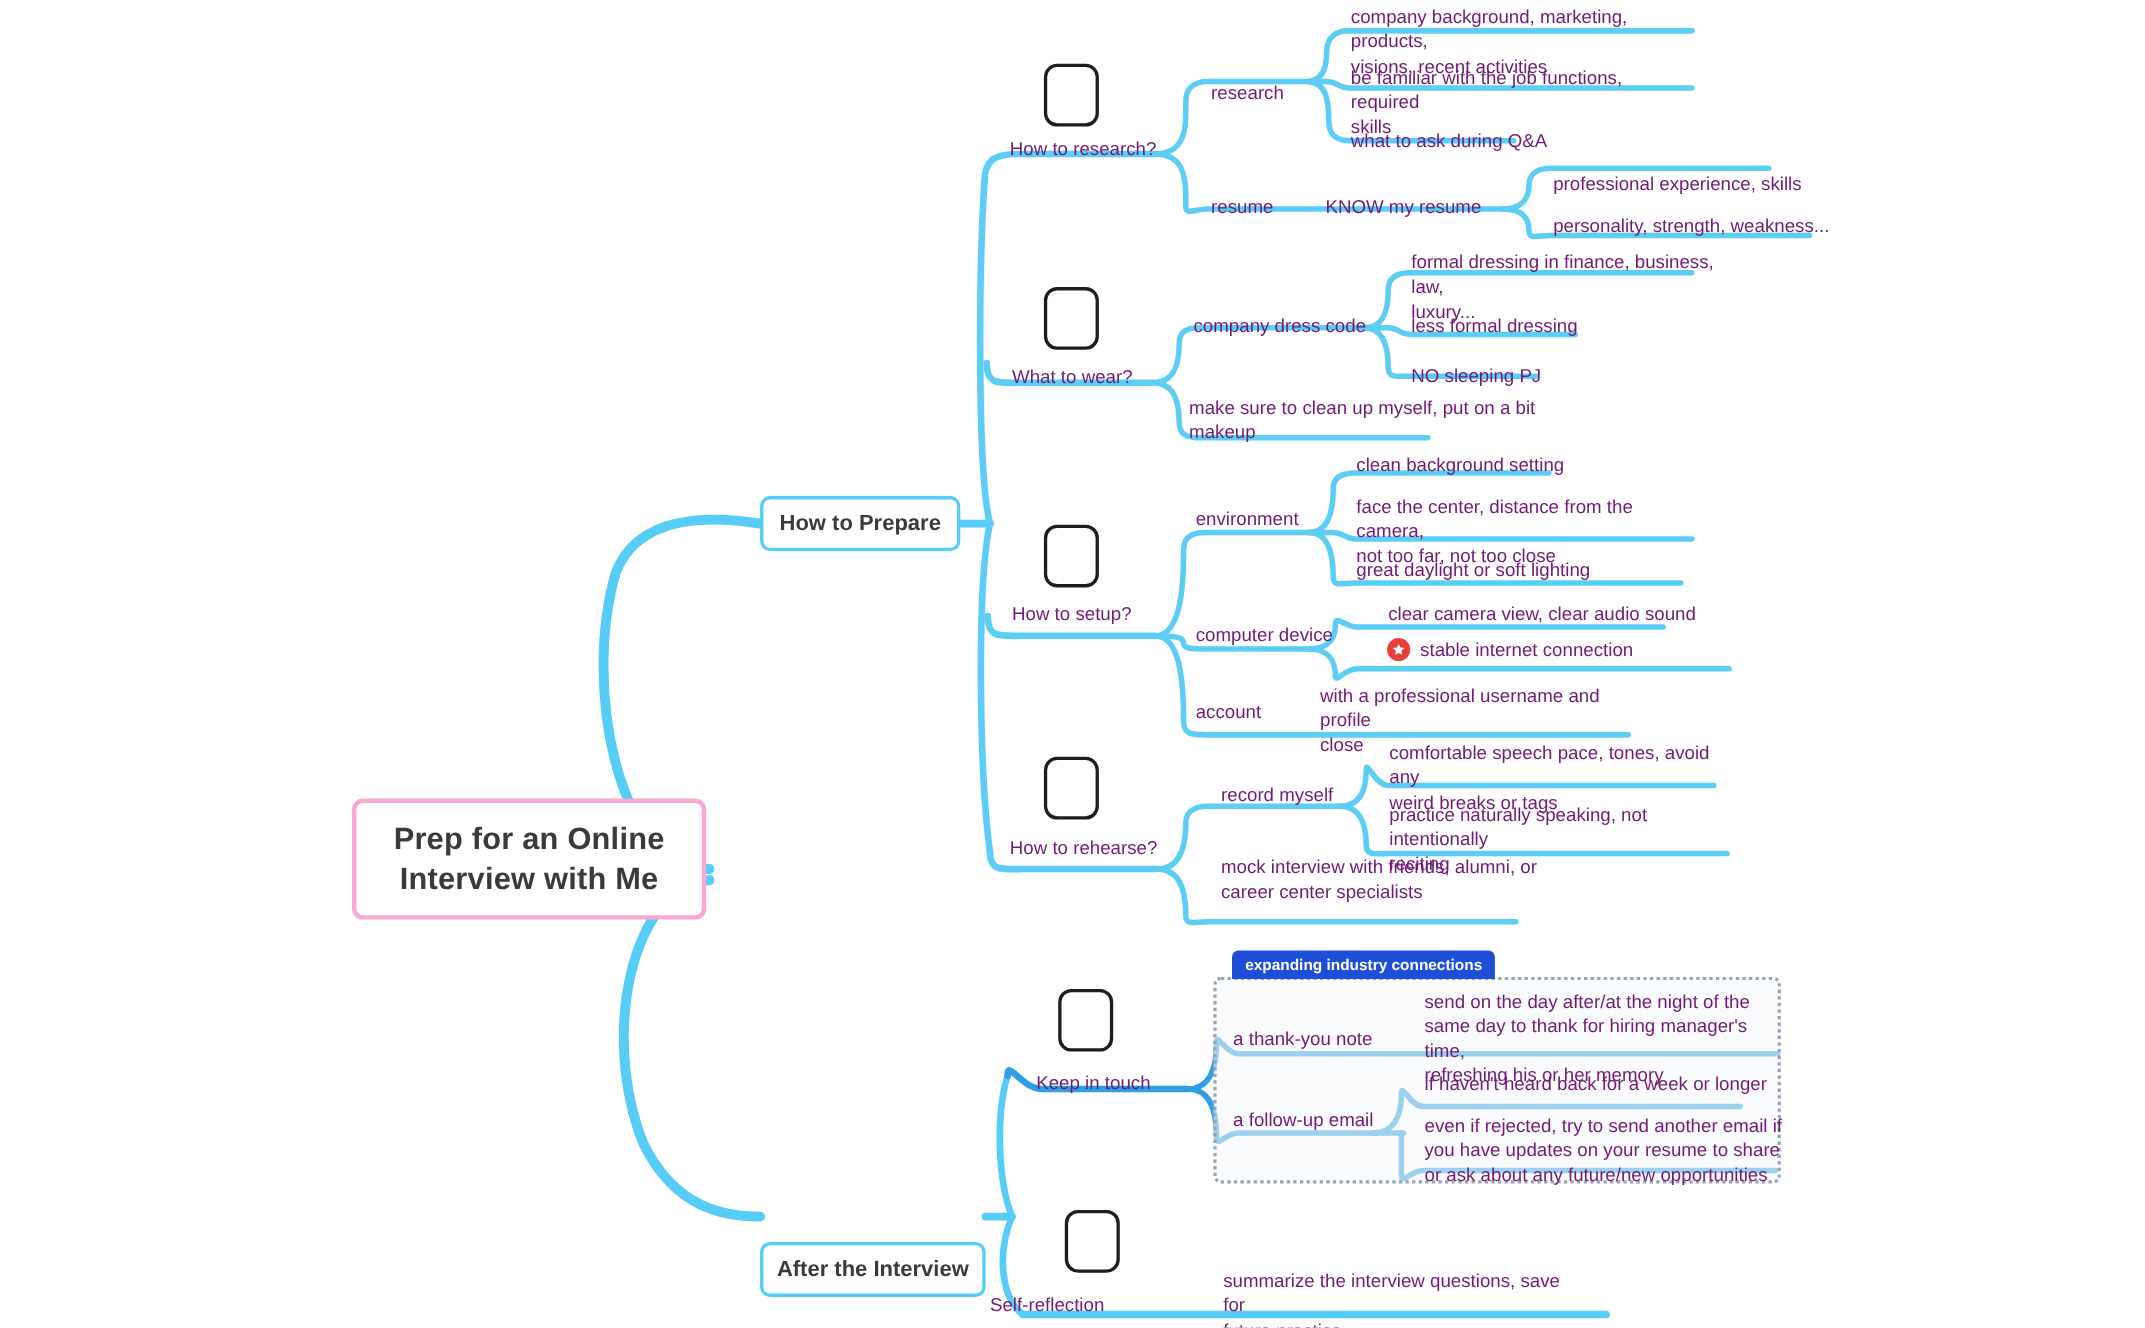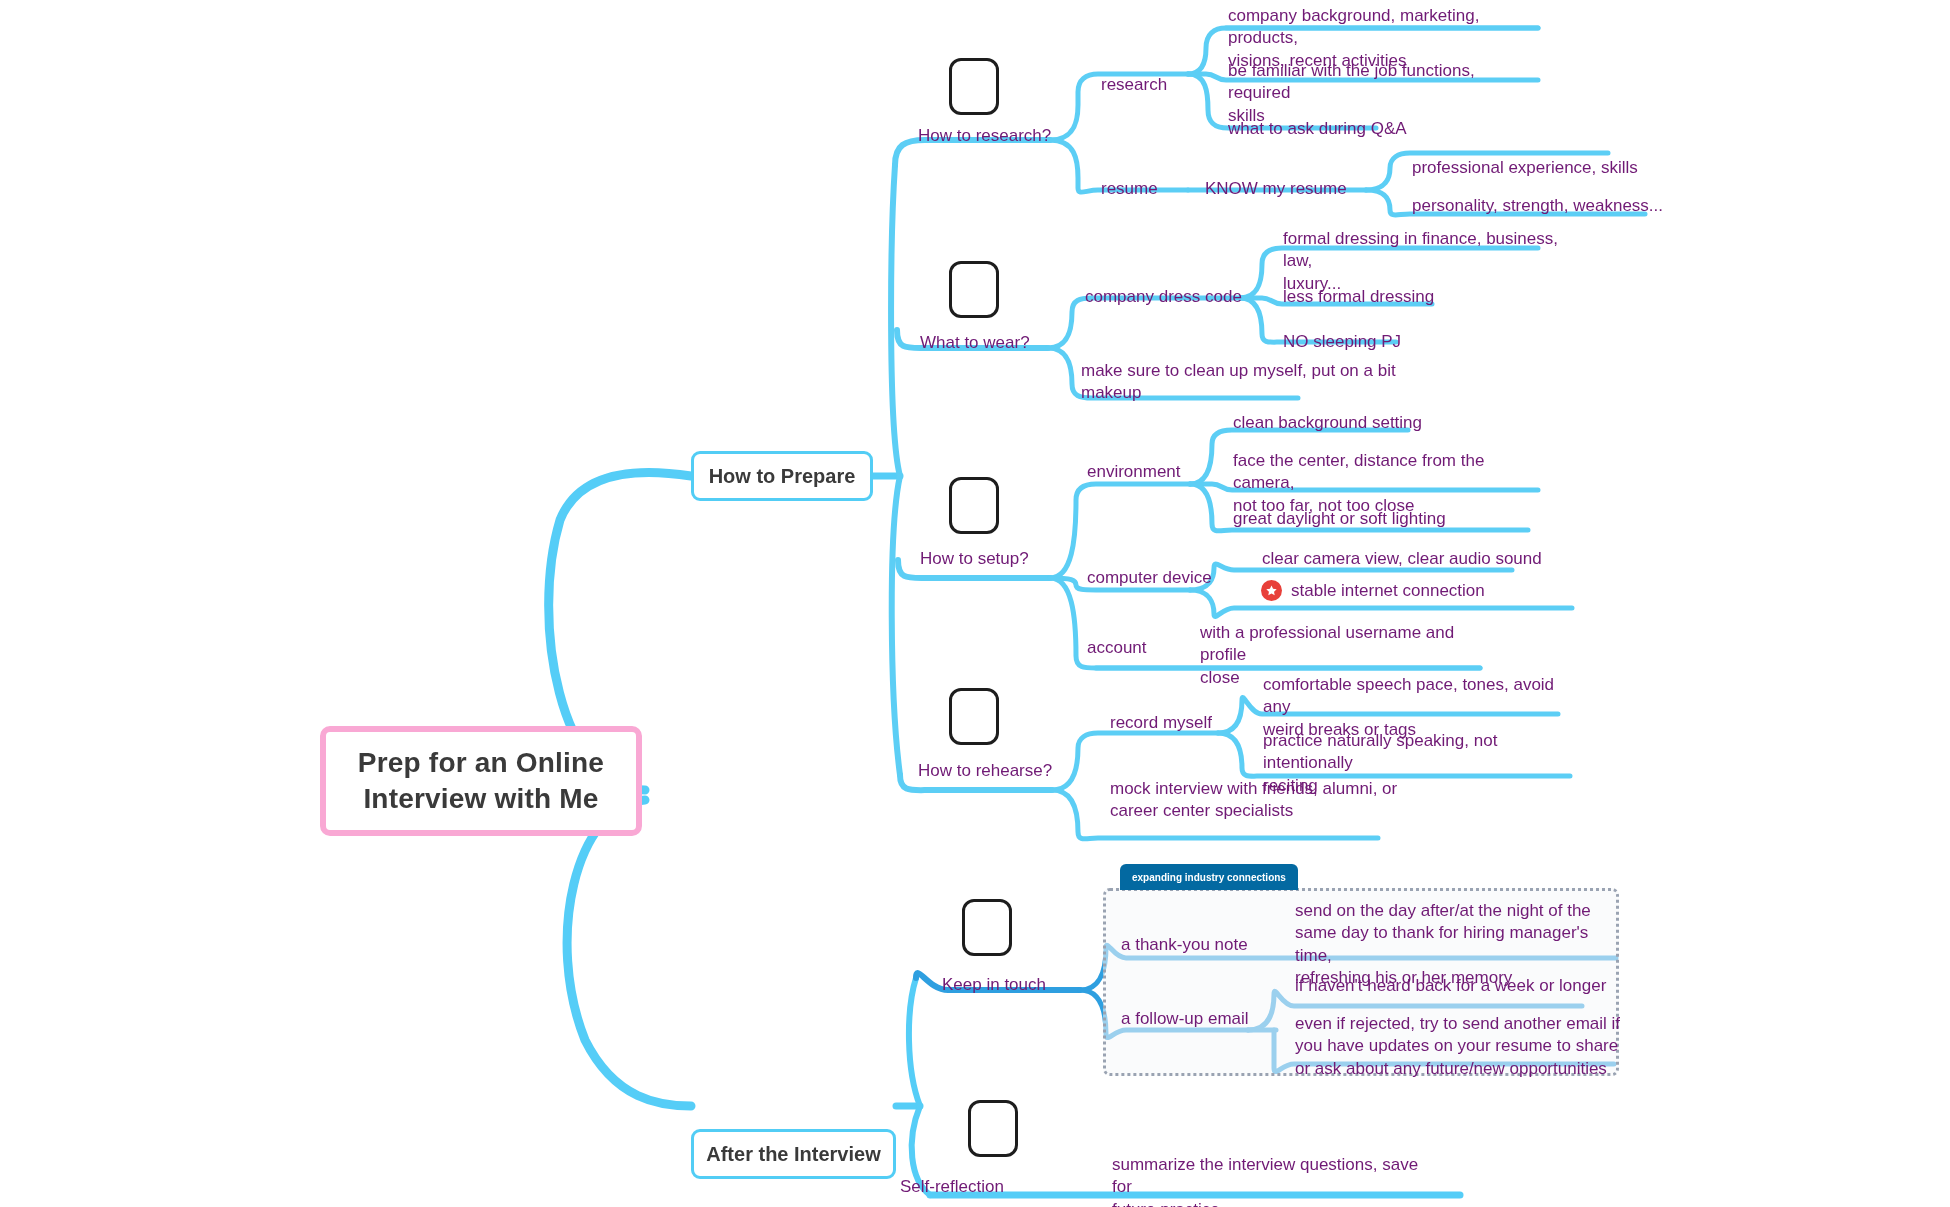--- a/index.html
+++ b/index.html
@@ -20,21 +20,21 @@
     left: 0; top: 0;
     width: 1950px; height: 1207px;
     pointer-events: none;
   }
 
   
   .root-node {
     position: absolute;
     left: 320px; top: 726px;
     width: 322px; height: 110px;
-    border: 6px solid #f9a8d4;
+    border: 4px solid #f9a8d4;
     border-radius: 10px;
     background: #fff;
     display: flex; align-items: center; justify-content: center;
     text-align: center;
     z-index: 6;
   }
   .root-node .txt {
     font-size: 28px; font-weight: bold; color: #3a3a3a;
     line-height: 1.28; letter-spacing: .2px;
   }
@@ -82,24 +82,24 @@
     border: 3px dotted #9aa3b2;
     border-radius: 7px;
     background: rgba(246,247,249,0.55);
     z-index: 1;
   }
   .boundary-tab {
     position: absolute;
     left: 1120px; top: 864px;
     height: 26px;
     padding: 0 12px;
-    background: #0369a1;
+    background: #1d4ed8;
     border-radius: 6px 6px 0 0;
     color: #ffffff;
-    font-size: 10px; font-weight: bold;
+    font-size: 14px; font-weight: bold;
     display: flex; align-items: center;
     white-space: nowrap;
     z-index: 3;
   }
 
   
   .star-marker {
     position: absolute;
     width: 21px; height: 21px;
     border-radius: 50%;

